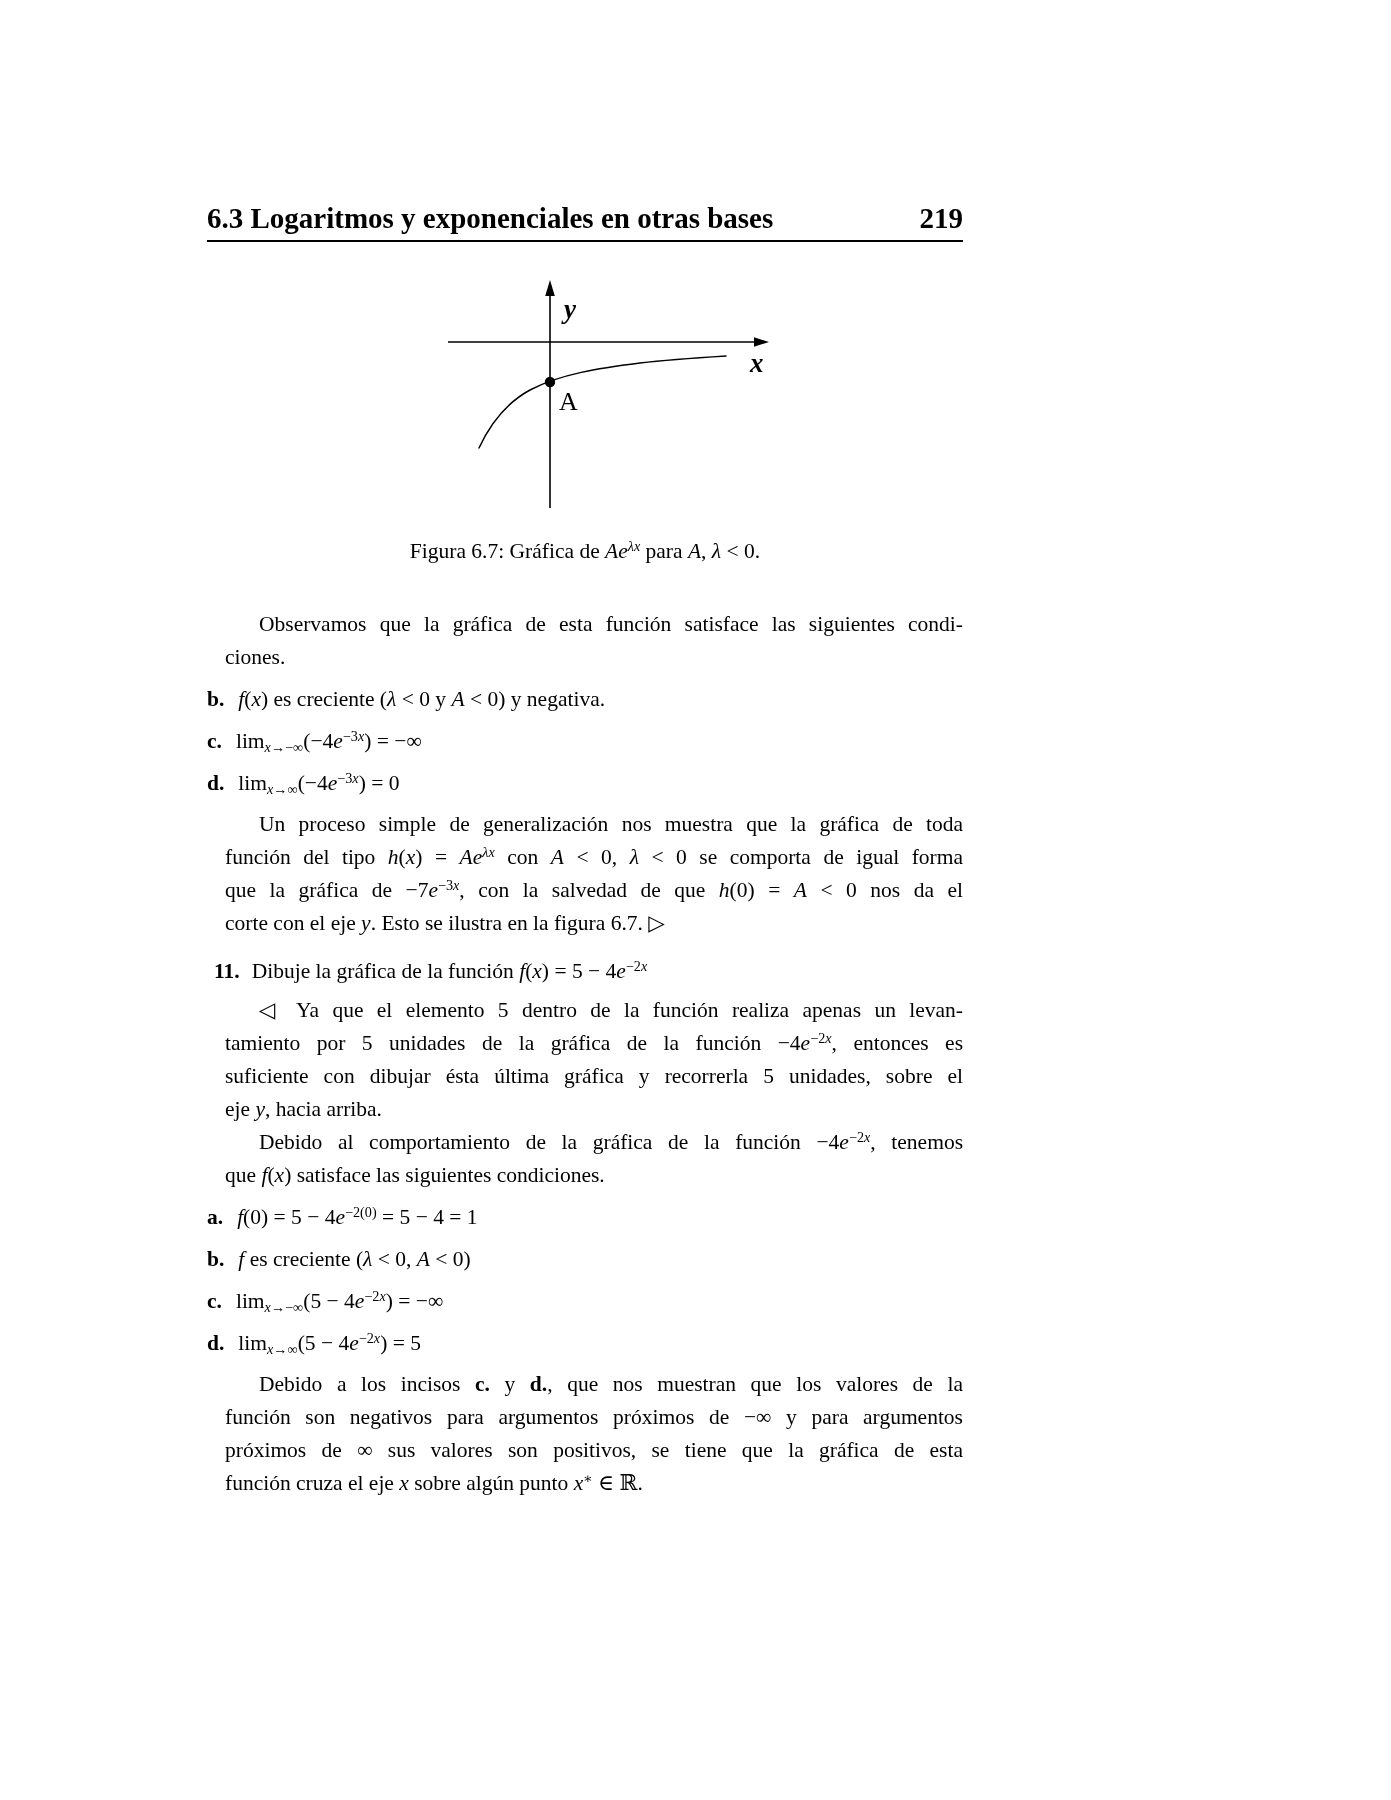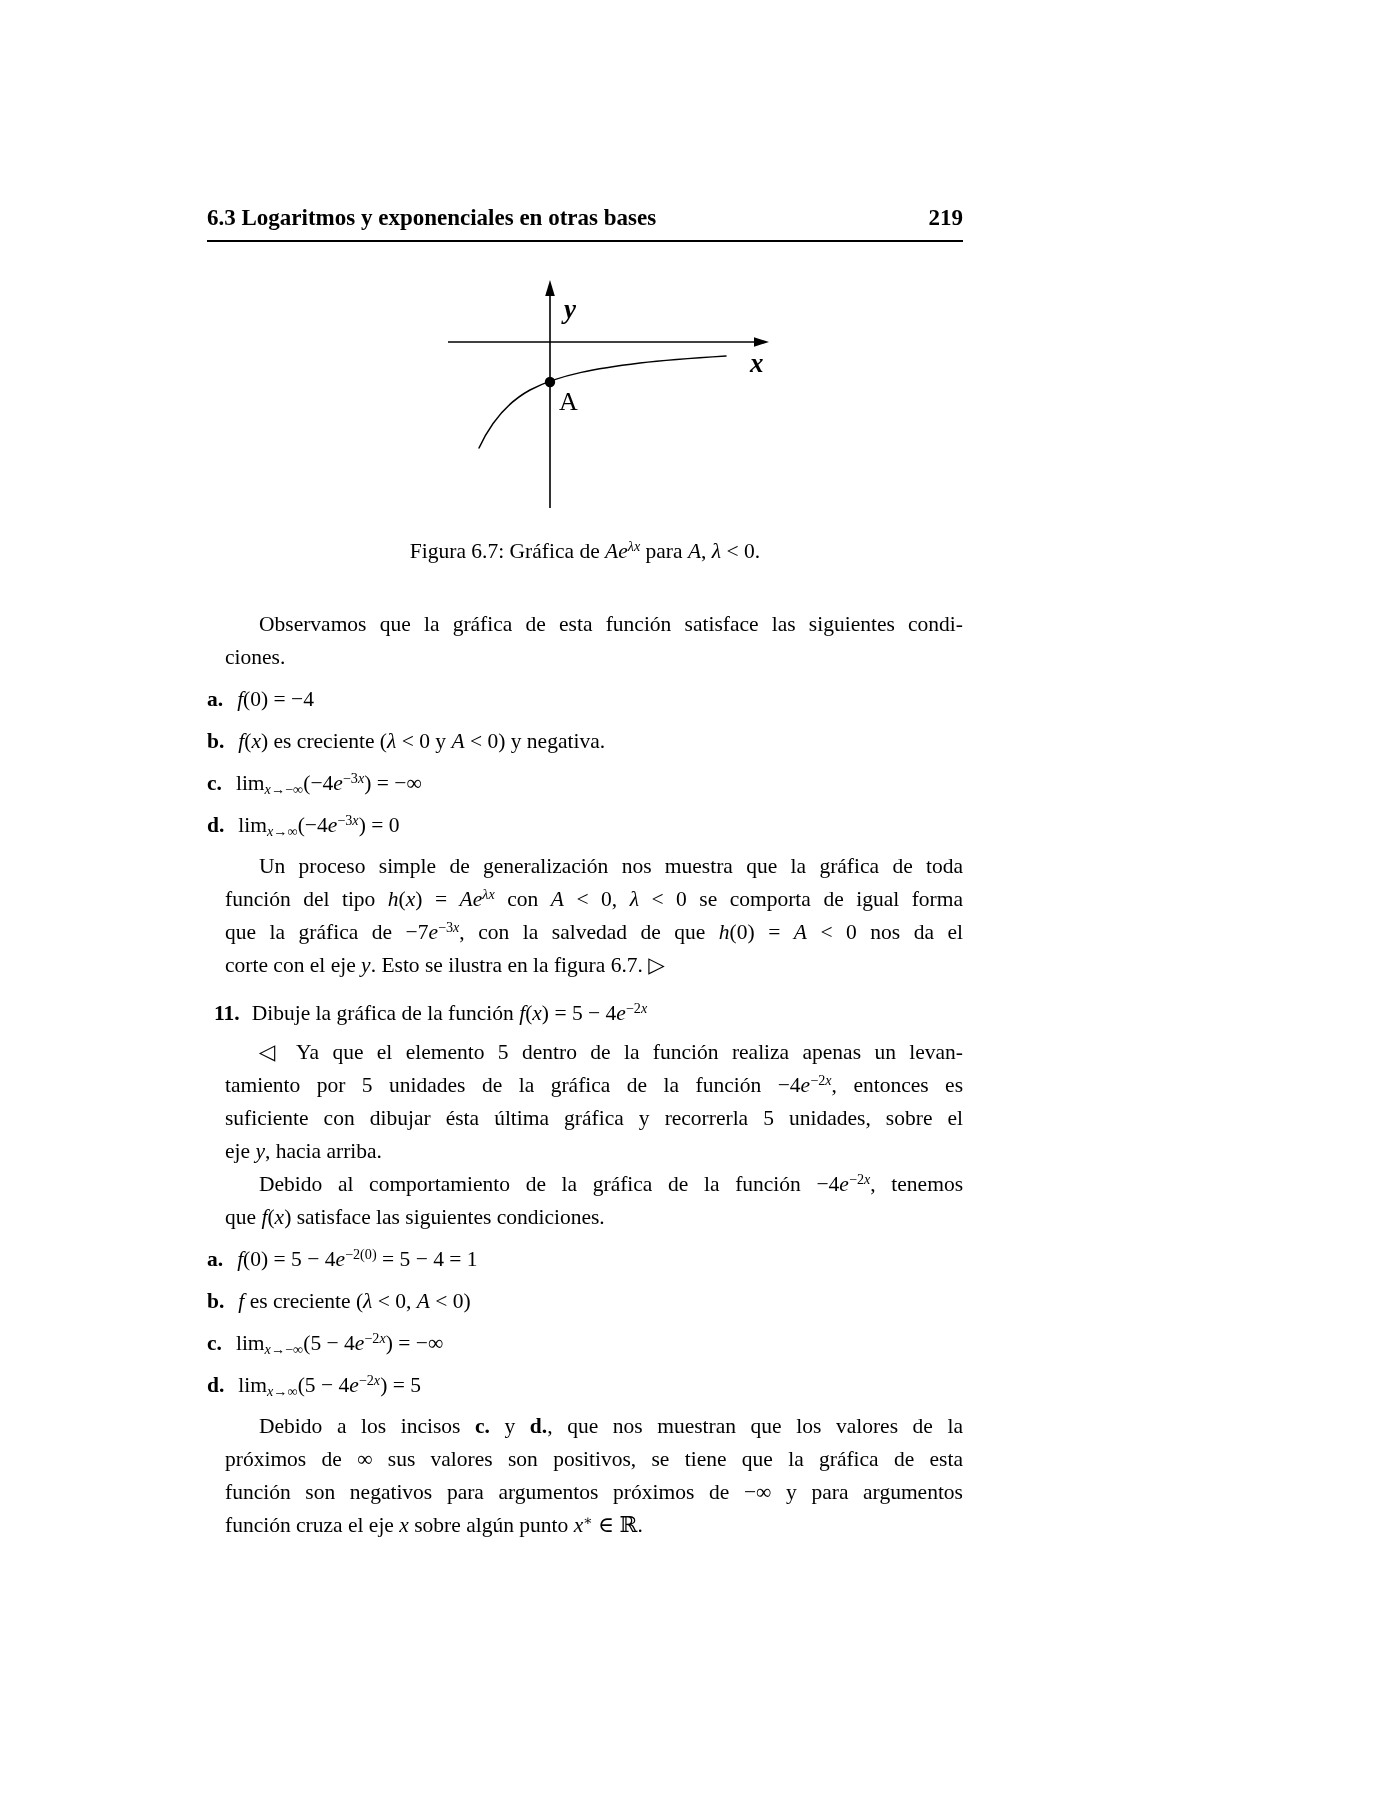--- a/index.html
+++ b/index.html
@@ -1,20 +1,20 @@
 <!DOCTYPE html>
 <html><head>
 <meta charset="utf-8">
 <style>
   html,body{margin:0;padding:0;background:#ffffff;}
   .page{position:relative;width:1391px;height:1800px;background:#ffffff;color:#000;
         font-family:"Liberation Serif","DejaVu Serif",serif;font-size:21.5px;overflow:hidden;}
   .col{position:absolute;left:207px;top:0;width:756px;}
   .header-row{margin-top:204px;display:flex;justify-content:space-between;align-items:baseline;
-              font-weight:bold;font-size:23px;line-height:28px;}
+              font-weight:bold;font-size:29px;line-height:28px;}
   .header-rule{margin-top:8px;height:2px;background:#000;}
   .figure-wrap{margin-top:8px;margin-left:233px;width:360px;height:280px;}
   .caption{margin-top:6px;text-align:center;line-height:30px;}
   .body-text{margin-top:42px;}
   .line{line-height:33px;margin-left:18px;}
   .just{text-align:justify;text-align-last:justify;}
   .ind{text-indent:34px;}
   .items{margin:8px 0 2px 0;}
   .item{line-height:34px;margin:8px 0;}
   .ilabel{font-weight:bold;margin-right:14px;}
@@ -55,21 +55,20 @@
     </div>
 
     <div class="caption"><span>Figura 6.7: Gráfica de </span><span class="i">Ae</span><span class="sup i">λx</span><span> para </span><span class="i">A</span><span>, </span><span class="i">λ</span><span> &lt; 0.</span></div>
 
     <div class="body-text">
       <div class="para">
           <div class="line just ind"><span>Observamos que la gráfica de esta función satisface las siguientes condi-</span></div>
           <div class="line"><span>ciones.</span></div>
         </div>
       <div class="items">
-          <div class="item"><span class="ilabel">a.</span><span class="i">f</span><span>(0) = −4</span></div>
           <div class="item"><span class="ilabel">b.</span><span class="i">f</span><span>(</span><span class="i">x</span><span>) es creciente (</span><span class="i">λ</span><span> &lt; 0 y </span><span class="i">A</span><span> &lt; 0) y negativa.</span></div>
           <div class="item"><span class="ilabel">c.</span><span>lim</span><span class="sub i">x</span><span class="sub">→−∞</span><span>(−4</span><span class="i">e</span><span class="sup">−3</span><span class="sup i">x</span><span>) = −∞</span></div>
           <div class="item"><span class="ilabel">d.</span><span>lim</span><span class="sub i">x</span><span class="sub">→∞</span><span>(−4</span><span class="i">e</span><span class="sup">−3</span><span class="sup i">x</span><span>) = 0</span></div>
         </div>
       <div class="para">
           <div class="line just ind"><span>Un proceso simple de generalización nos muestra que la gráfica de toda</span></div>
           <div class="line just"><span>función del tipo </span><span class="i">h</span><span>(</span><span class="i">x</span><span>) = </span><span class="i">Ae</span><span class="sup i">λx</span><span> con </span><span class="i">A</span><span> &lt; 0, </span><span class="i">λ</span><span> &lt; 0 se comporta de igual forma</span></div>
           <div class="line just"><span>que la gráfica de −7</span><span class="i">e</span><span class="sup">−3</span><span class="sup i">x</span><span>, con la salvedad de que </span><span class="i">h</span><span>(0) = </span><span class="i">A</span><span> &lt; 0 nos da el</span></div>
           <div class="line"><span>corte con el eje </span><span class="i">y</span><span>. Esto se ilustra en la figura 6.7. ▷</span></div>
         </div>
@@ -89,20 +88,20 @@
           <div class="line"><span>que </span><span class="i">f</span><span>(</span><span class="i">x</span><span>) satisface las siguientes condiciones.</span></div>
         </div>
       <div class="items">
           <div class="item"><span class="ilabel">a.</span><span class="i">f</span><span>(0) = 5 − 4</span><span class="i">e</span><span class="sup">−2(0)</span><span> = 5 − 4 = 1</span></div>
           <div class="item"><span class="ilabel">b.</span><span class="i">f</span><span> es creciente (</span><span class="i">λ</span><span> &lt; 0, </span><span class="i">A</span><span> &lt; 0)</span></div>
           <div class="item"><span class="ilabel">c.</span><span>lim</span><span class="sub i">x</span><span class="sub">→−∞</span><span>(5 − 4</span><span class="i">e</span><span class="sup">−2</span><span class="sup i">x</span><span>) = −∞</span></div>
           <div class="item"><span class="ilabel">d.</span><span>lim</span><span class="sub i">x</span><span class="sub">→∞</span><span>(5 − 4</span><span class="i">e</span><span class="sup">−2</span><span class="sup i">x</span><span>) = 5</span></div>
         </div>
       <div class="para">
           <div class="line just ind"><span>Debido a los incisos </span><span class="b">c.</span><span> y </span><span class="b">d.</span><span>, que nos muestran que los valores de la</span></div>
+          <div class="line just"><span>función son negativos para argumentos próximos de −∞ y para argumentos</span></div>
           <div class="line just"><span>próximos de ∞ sus valores son positivos, se tiene que la gráfica de esta</span></div>
-          <div class="line just"><span>función son negativos para argumentos próximos de −∞ y para argumentos</span></div>
           <div class="line"><span>función cruza el eje </span><span class="i">x</span><span> sobre algún punto </span><span class="i">x</span><span class="sup">∗</span><span> ∈ ℝ.</span></div>
         </div>
     </div>
 
   </div>
 </div>
 
 </body></html>

